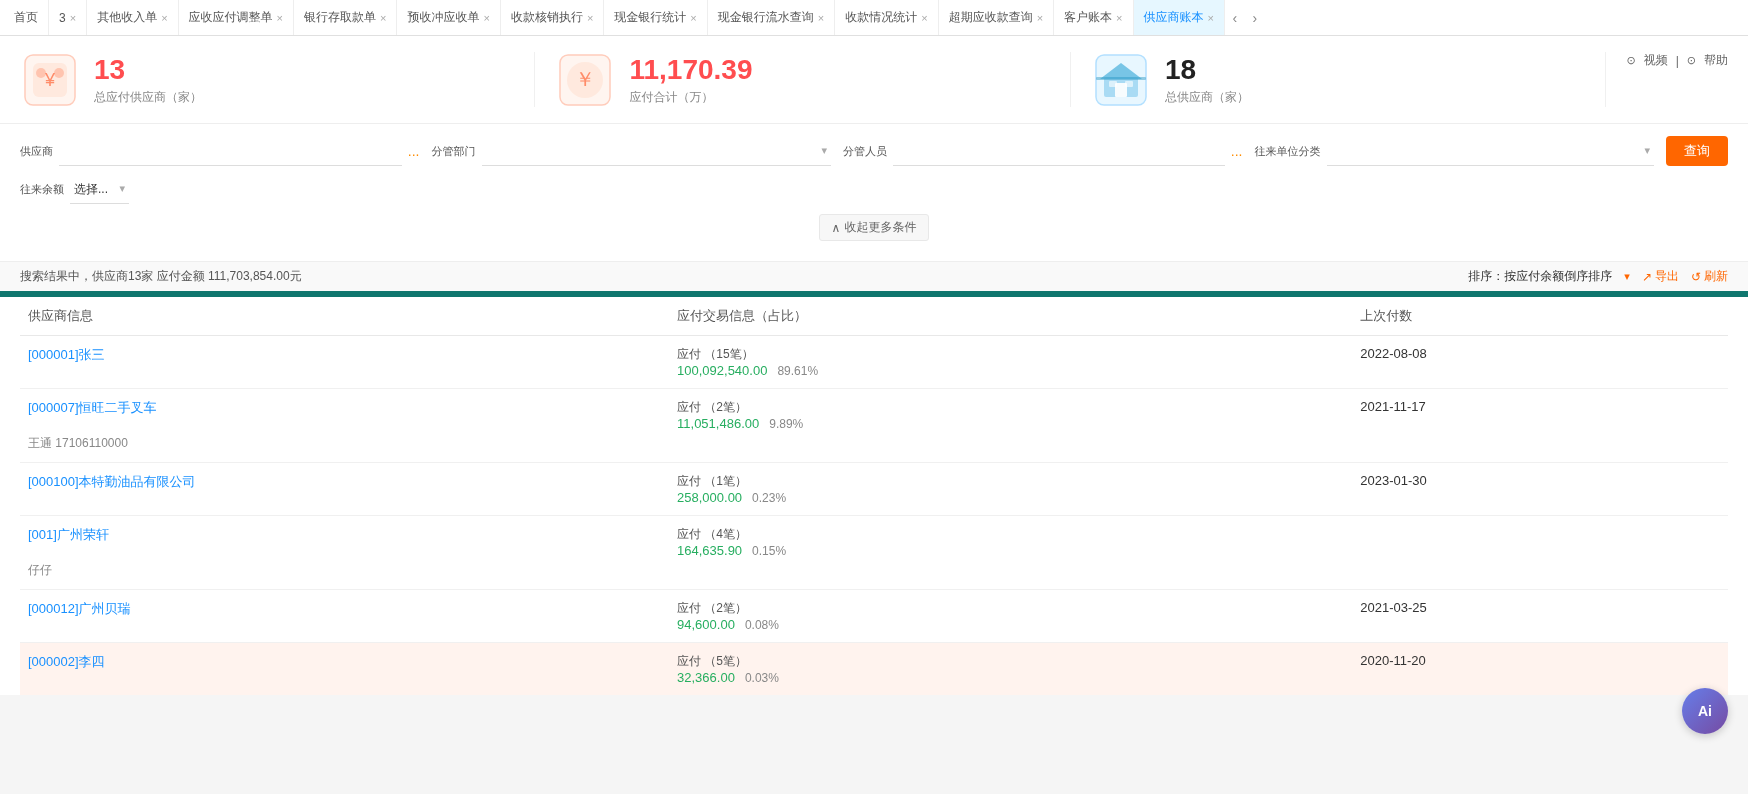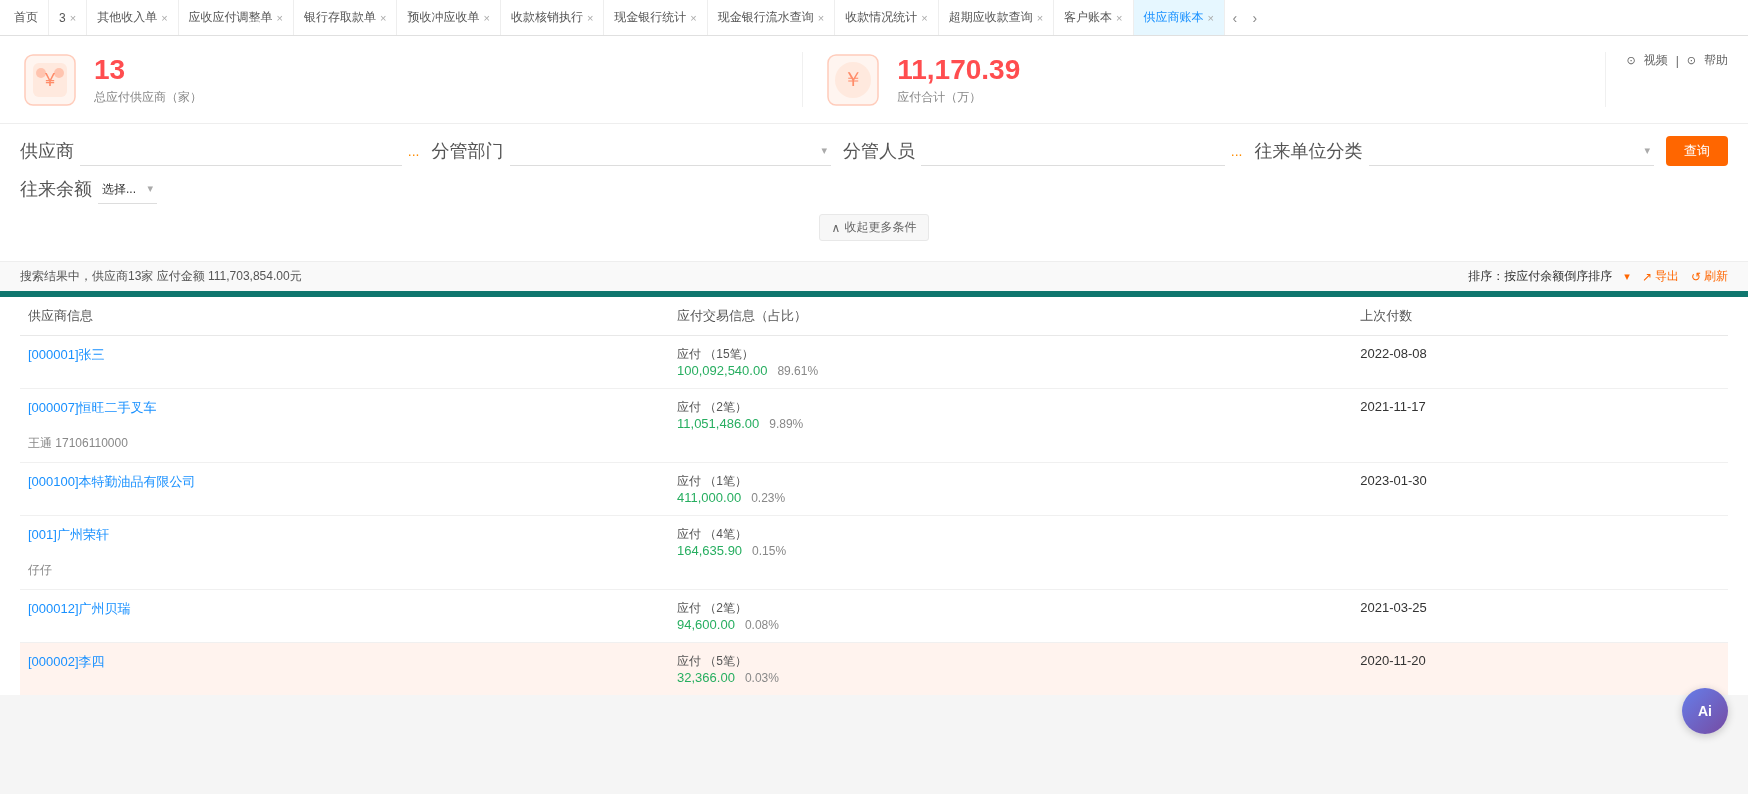--- a/index.html
+++ b/index.html
@@ -90,21 +90,21 @@
       margin-bottom: 8px;
       flex-wrap: nowrap;
     }
     .filter-item {
       display: flex;
       align-items: center;
       gap: 6px;
       flex: 1;
       min-width: 0;
     }
-    .filter-label { font-size: 18px; color: #555; white-space: nowrap; }
+    .filter-label { font-size: 11px; color: #555; white-space: nowrap; }
     .filter-input {
       flex: 1;
       height: 30px;
       border: none;
       border-bottom: 1px solid #ddd;
       outline: none;
       font-size: 12px;
       color: #333;
       background: transparent;
       padding: 0 4px;
@@ -320,20 +320,38 @@
         <circle cx="27" cy="27" r="18" fill="#ffddcc" opacity="0.5"></circle>
         <text x="27" y="33" text-anchor="middle" font-size="20" fill="#ff8c69">￥</text>
       </svg>
     </div>
     <div class="summary-text">
       <div class="big-num">11,170.39</div>
       <div class="label">应付合计（万）</div>
     </div>
   </div>
 
+  <div class="summary-card">
+    <div class="summary-icon">
+      <svg viewBox="0 0 54 54" fill="none">
+        <rect x="2" y="2" width="50" height="50" rx="8" fill="#e8f7ff" stroke="#b3e0ff" stroke-width="1.5"></rect>
+
+        <rect x="10" y="24" width="34" height="20" rx="2" fill="#8ecfef" opacity="0.7"></rect>
+        <polygon points="6,26 27,10 48,26" fill="#5bb8e0" opacity="0.8"></polygon>
+        <rect x="21" y="30" width="12" height="14" rx="1" fill="#fff" opacity="0.9"></rect>
+        <rect x="15" y="28" width="8" height="6" rx="1" fill="#fff" opacity="0.6"></rect>
+        <rect x="31" y="28" width="8" height="6" rx="1" fill="#fff" opacity="0.6"></rect>
+        <rect x="2" y="24" width="50" height="3" rx="1" fill="#3aa0c8" opacity="0.5"></rect>
+      </svg>
+    </div>
+    <div class="summary-text">
+      <div class="big-num" style="color:#222;">18</div>
+      <div class="label">总供应商（家）</div>
+    </div>
+  </div>
 
   <div class="summary-card right-links">
     <div class="summary-links">
       <span style="font-size:11px;">⊙</span>
       <span>视频</span>
       <span class="sep">|</span>
       <span style="font-size:11px;">⊙</span>
       <span>帮助</span>
     </div>
   </div>
@@ -449,21 +467,21 @@
       <span class="pct">9.89%</span>
     </div>
   </td>
           <td class="col-lastpay">2021-11-17</td>
         </tr>
         <tr>
           <td class="col-supplier"><a class="supplier-link">[000100]本特勤油品有限公司</a></td>
           <td class="col-tx">
     <div class="tx-label">应付 （1笔）</div>
     <div class="tx-row">
-      <a class="amount-green supplier-link">411,000.00</a>
+      <a class="amount-green supplier-link">258,000.00</a>
       <span class="pct">0.23%</span>
     </div>
   </td>
           <td class="col-lastpay">2023-01-30</td>
         </tr>
         <tr>
           <td class="col-supplier"><a class="supplier-link">[001]广州荣轩</a><div class="sub-text">仔仔</div></td>
           <td class="col-tx">
     <div class="tx-label">应付 （4笔）</div>
     <div class="tx-row">

